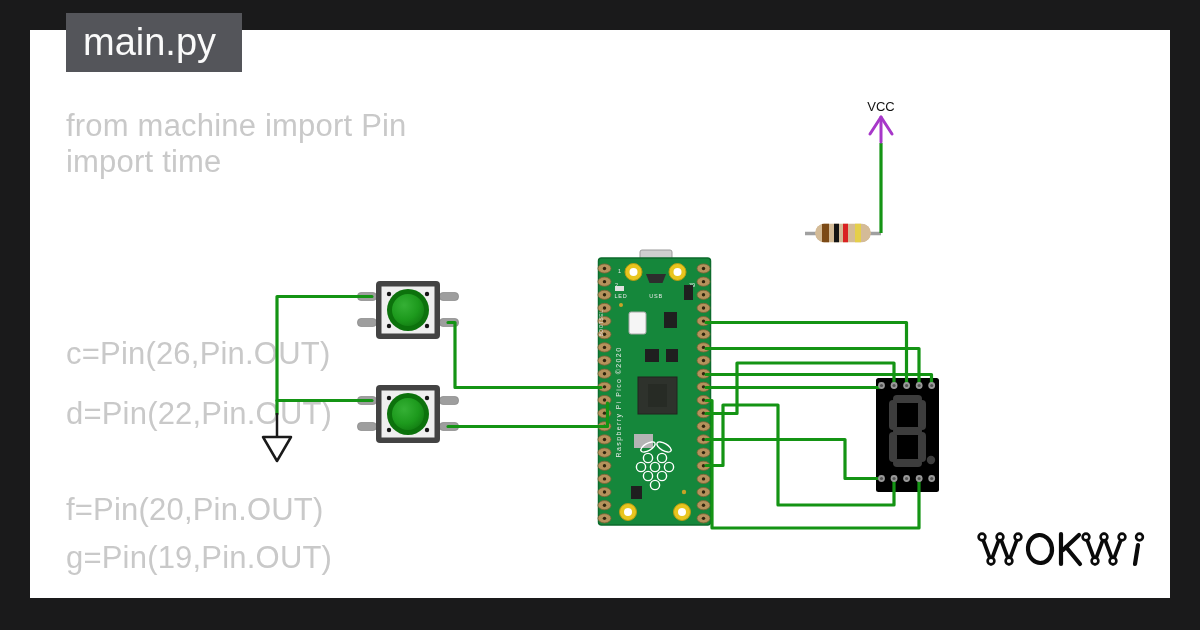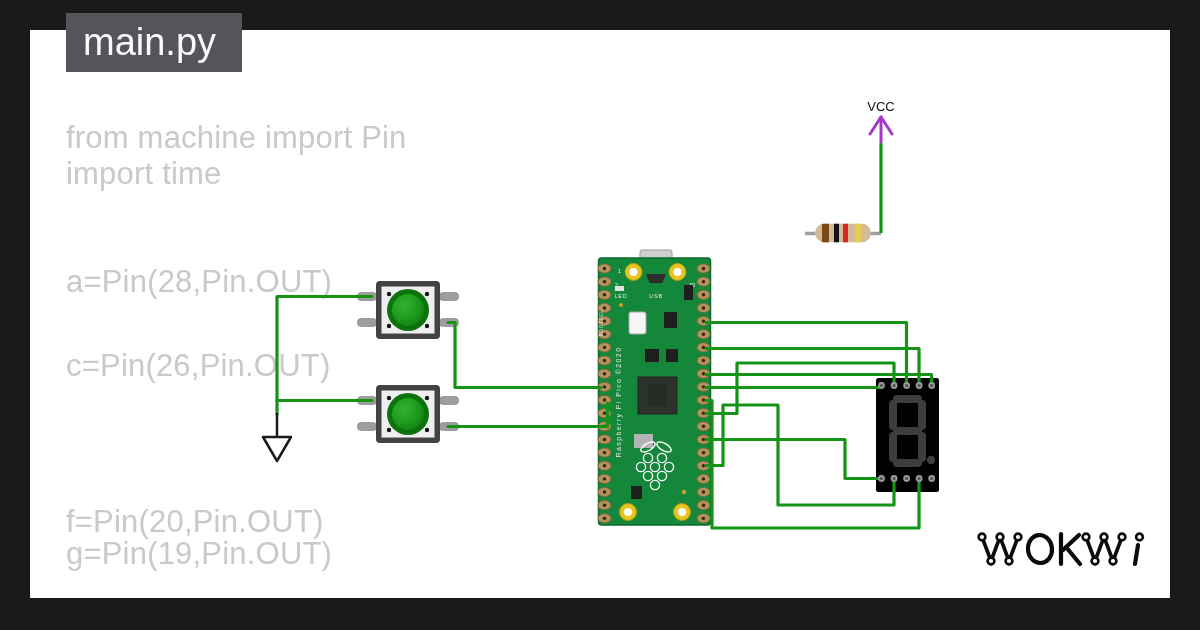--- a/index.html
+++ b/index.html
@@ -3,40 +3,40 @@
 <meta charset="utf-8">
 <style>
   html,body{margin:0;padding:0;background:#1a1a1b;}
   .frame{position:relative;width:1200px;height:630px;background:#1a1a1b;overflow:hidden;
          font-family:"Liberation Sans",sans-serif;}
   .canvas{position:absolute;left:30px;top:30px;width:1140px;height:568px;background:#ffffff;}
   .title-box{position:absolute;left:66px;top:13px;width:176px;height:59px;background:#54555a;
              box-sizing:border-box;padding-left:17px;z-index:5;}
   .title-box span{color:#fafafa;font-size:38px;line-height:58px;text-align:center;}
   .code-line{position:absolute;left:66px;color:#c9c9c9;font-size:31px;letter-spacing:.2px;
-             white-space:pre;z-index:2;margin-top:12px;}
+             white-space:pre;z-index:2;}
   svg.circuit{position:absolute;left:0;top:0;z-index:3;}
   svg.wokwi{position:absolute;left:975px;top:524px;z-index:4;}
 </style>
 </head>
 <body>
 
 <div class="frame">
   <div class="canvas"></div>
 
   <div class="title-box">
     <span>main.py</span>
   </div>
 
   <span class="code-line" style="top:108px">from machine import Pin</span>
   <span class="code-line" style="top:144px">import time</span>
-  <span class="code-line" style="top:252px">a=Pin(28,Pin.OUT)</span>
   <span class="code-line" style="top:336px">c=Pin(26,Pin.OUT)</span>
+  <span class="code-line" style="top:396px">d=Pin(22,Pin.OUT)</span>
   <span class="code-line" style="top:492px">f=Pin(20,Pin.OUT)</span>
-  <span class="code-line" style="top:524px">g=Pin(19,Pin.OUT)</span>
+  <span class="code-line" style="top:540px">g=Pin(19,Pin.OUT)</span>
 
   <svg class="circuit" width="1200" height="630" viewBox="0 0 1200 630">
     <defs>
       <radialGradient id="capGrad" cx="38%" cy="35%" r="75%">
         <stop offset="0%" stop-color="#35b035"></stop>
         <stop offset="60%" stop-color="#1d9a1d"></stop>
         <stop offset="100%" stop-color="#117a11"></stop>
       </radialGradient>
       <clipPath id="resClip">
           <rect x="815" y="223.5" width="56" height="19" rx="9"></rect>

